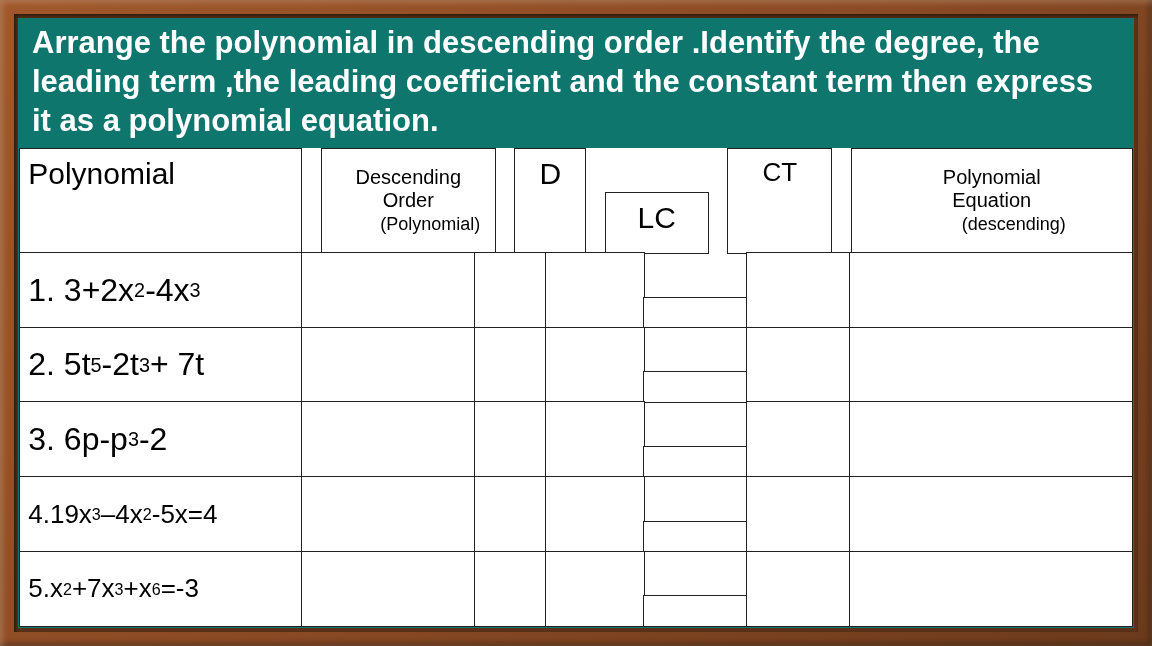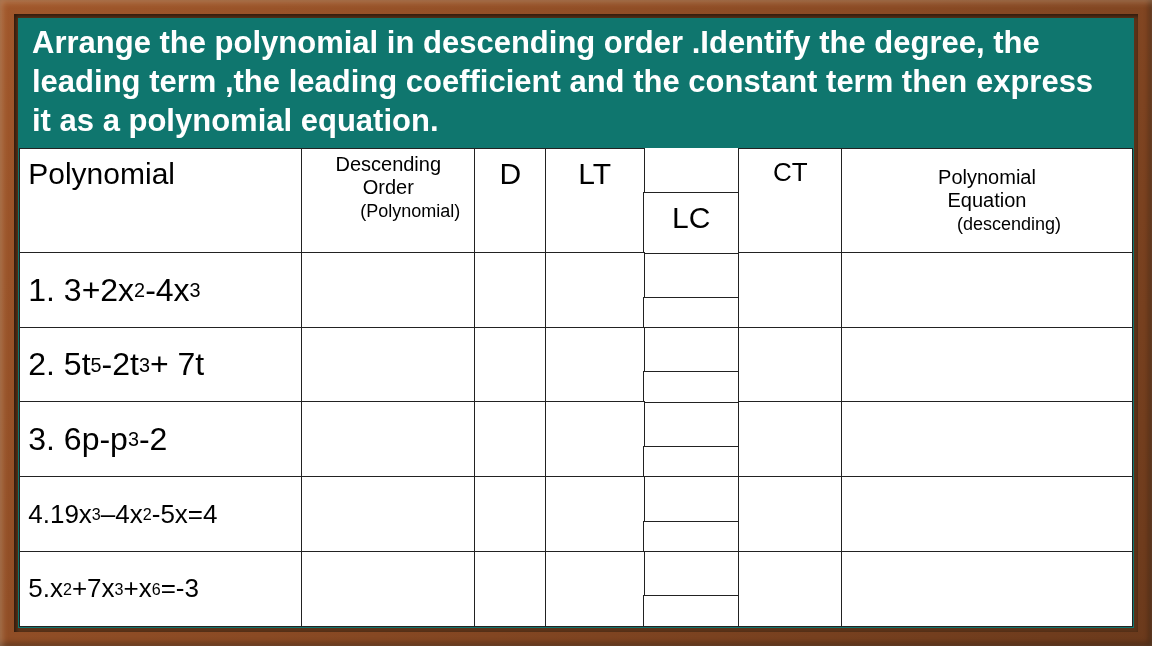--- a/index.html
+++ b/index.html
@@ -50,35 +50,36 @@
       flex-direction: column;
       background: #fff;
       margin: 0 2px 2px 2px;
     }
     .row {
       display: flex;
       flex: 1;
     }
     .header-row {
       flex: 1.4;
+      gap: 20px;
     }
     .cell {
       border: 1.5px solid #222;
       color: #000;
       padding: 4px 8px;
       display: flex;
       align-items: center;
       background: #fff;
       margin: -0.75px;
     }
     .col-poly { width: 283px; font-size: 32px; }
-    .col-desc { width: 175px; font-size: 20px; text-align: center; flex-direction: column; }
+    .col-desc { width: 175px; font-size: 20px; justify-content: center; text-align: center; flex-direction: column; }
     .col-d    { width: 72px;  font-size: 30px; justify-content: center; }
     .col-lt   { width: 100px; font-size: 30px; justify-content: center; }
-    .col-lc   { width: 96px; font-size: 30px; justify-content: center; margin-top: 44px; }
+    .col-lc   { width: 104px; font-size: 30px; justify-content: center; margin-top: 44px; }
     .col-ct   { width: 105px; font-size: 26px; justify-content: center; }
     .col-eq   { flex: 1;      font-size: 20px; justify-content: center; text-align: center; flex-direction: column; }
     .header-row .col-poly { font-size: 30px; align-items: flex-start; padding-top: 8px; }
     .header-row .col-d,
     .header-row .col-lt,
     .header-row .col-lc,
     .header-row .col-ct { align-items: flex-start; padding-top: 8px; font-weight: normal; }
     .row4 .col-poly, .row5 .col-poly { font-size: 26px; }
     sup { font-size: 0.62em; vertical-align: super; line-height: 0; }
     .sub-small { font-size: 18px; margin-top: 2px; margin-left: 44px; }
@@ -95,21 +96,20 @@
       <div class="table">
 
         <div class="row header-row">
           <div class="cell col-poly">Polynomial</div>
           <div class="cell col-desc">
             <span>Descending</span>
             <span>Order</span>
             <span class="sub-small">(Polynomial)</span>
           </div>
           <div class="cell col-d">D</div>
-          <div class="cell col-lt">LT</div>
           <div class="cell col-lc">LC</div>
           <div class="cell col-ct">CT</div>
           <div class="cell col-eq">
             <span>Polynomial</span>
             <span>Equation</span>
             <span class="sub-small">(descending)</span>
           </div>
         </div>
 
         <div class="row">

